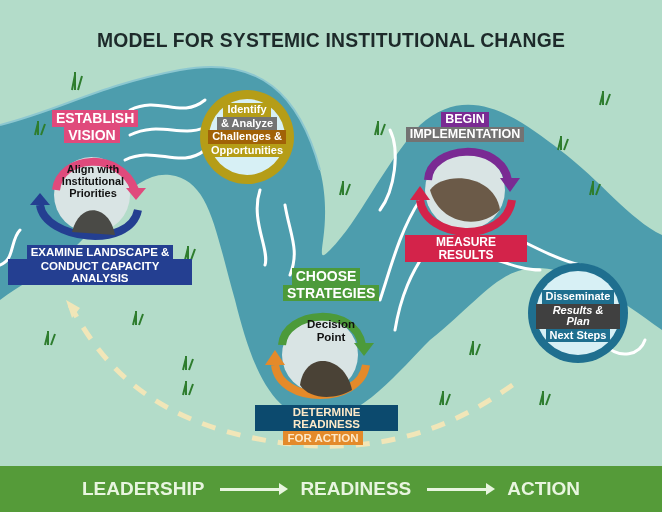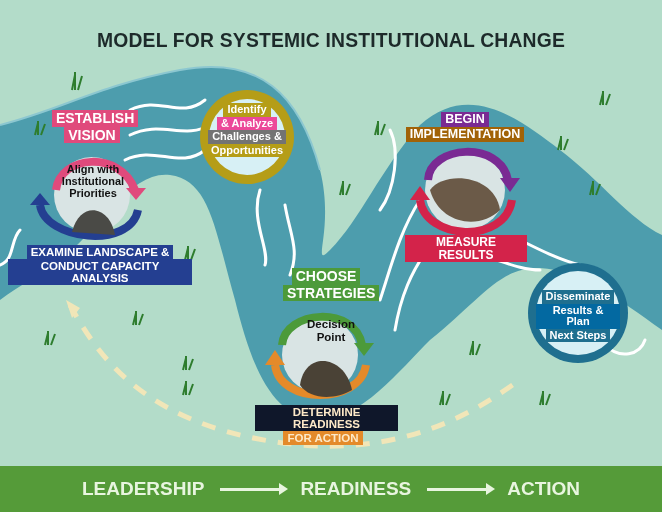--- a/index.html
+++ b/index.html
@@ -98,49 +98,49 @@
     <div>Institutional</div>
     <div>Priorities</div>
   </div>
   <div class="lbl" style="left:8px;top:245px;width:184px;font-size:11.5px;">
     <span style="background:#243f91;">EXAMINE LANDSCAPE &amp;</span><br>
     <span style="background:#243f91;">CONDUCT CAPACITY ANALYSIS</span>
   </div>
 
   <div class="lbl" style="left:207px;top:103px;width:80px;font-size:11px;">
     <span style="background:#b59d17;">Identify</span><br>
-    <span style="background:#ec4899;">&amp; Analyze</span><br>
-    <span style="background:#737373;">Challenges &amp;</span><br>
+    <span style="background:#737373;">&amp; Analyze</span><br>
+    <span style="background:#a16207;">Challenges &amp;</span><br>
     <span style="background:#b59d17;">Opportunities</span>
   </div>
 
   <div class="lbl" style="left:405px;top:112px;width:120px;font-size:12.5px;">
     <span style="background:#7a2a93;">BEGIN</span><br>
-    <span style="background:#a16207;">IMPLEMENTATION</span>
+    <span style="background:#737373;">IMPLEMENTATION</span>
   </div>
   <div class="lbl" style="left:405px;top:235px;width:122px;font-size:12px;">
     <span style="background:#d3234a;">MEASURE RESULTS</span>
   </div>
 
   <div class="lbl" style="left:283px;top:268px;width:86px;font-size:14px;color:#ffffff;">
     <span style="background:#4c9a3a;">CHOOSE</span><br>
     <span style="background:#4c9a3a;">STRATEGIES</span>
   </div>
   <div class="inner" style="left:296px;top:318px;width:70px;font-size:11.5px;color:#111;">
     <div>Decision</div>
     <div>Point</div>
   </div>
   <div class="lbl" style="left:248px;top:405px;width:150px;font-size:11.5px;color:#fde9c8;">
-    <span style="background:#0f172a;margin-left:7px;">DETERMINE READINESS</span><br>
+    <span style="background:#0c4a6e;margin-left:7px;">DETERMINE READINESS</span><br>
     <span style="background:#e48a2a;">FOR ACTION</span>
   </div>
 
   <div class="lbl" style="left:536px;top:290px;width:84px;font-size:11px;">
     <span style="background:#1f6f8f;">Disseminate</span><br>
-    <span style="background:#0369a1;">Results &amp; Plan</span><br>
+    <span style="background:#404040;font-style:italic;">Results &amp; Plan</span><br>
     <span style="background:#1f6f8f;">Next Steps</span>
   </div>
 
   <div class="footer">
     <span>LEADERSHIP</span>
     <span class="arrow"></span>
     <span>READINESS</span>
     <span class="arrow"></span>
     <span>ACTION</span>
   </div>

